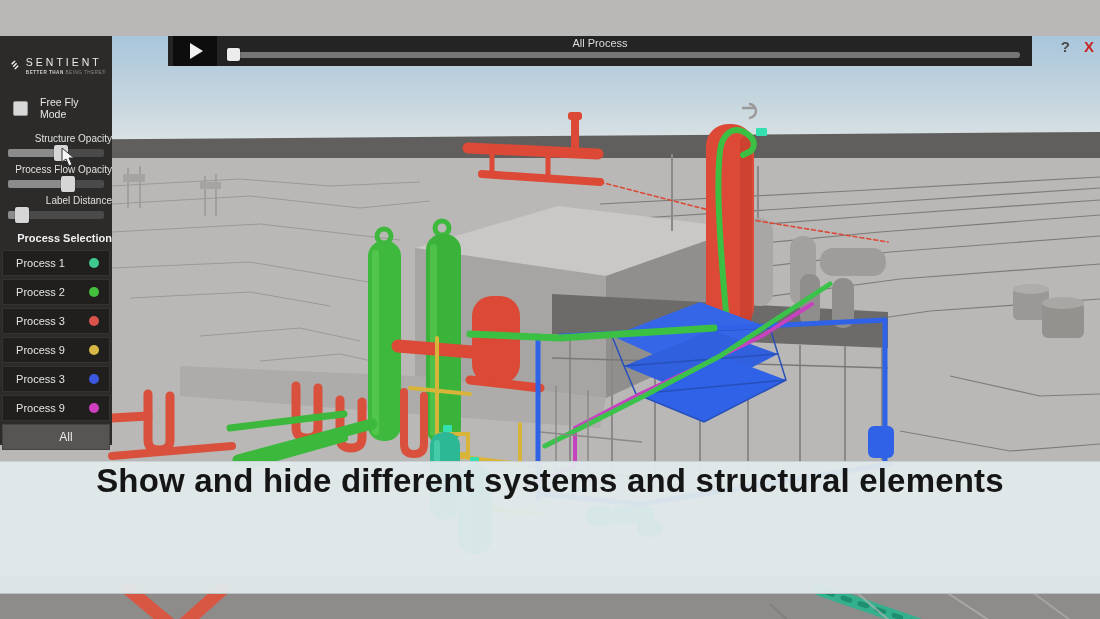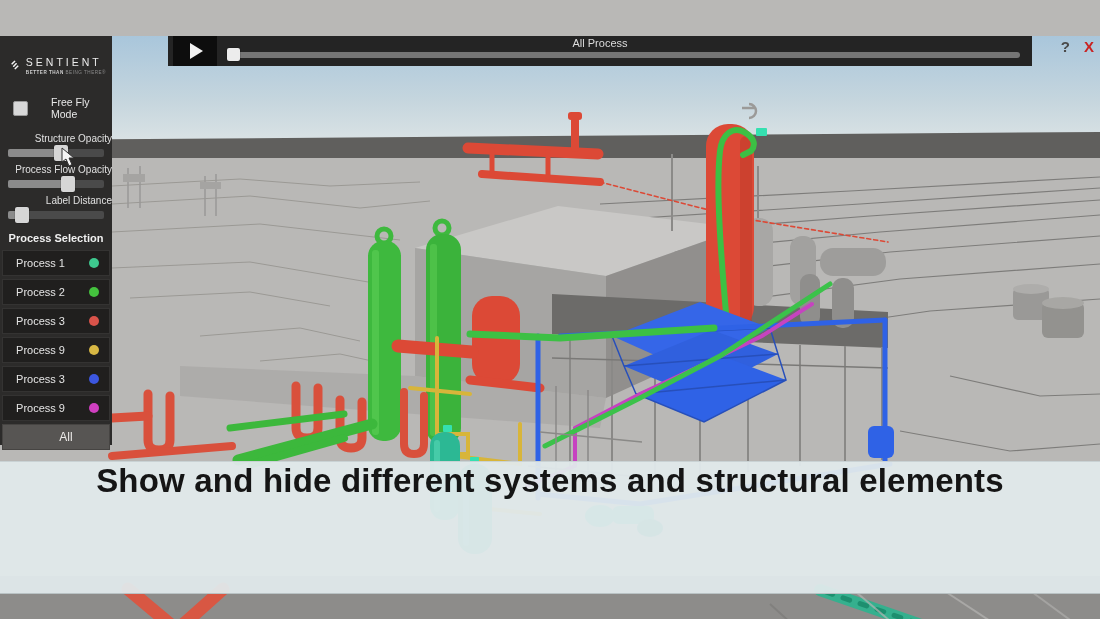--- a/index.html
+++ b/index.html
@@ -32,31 +32,31 @@
   .win-close{color:#c92222;cursor:pointer;}
 
   
   .sidebar{position:absolute;left:0;top:0;width:112px;height:409px;
            background:#2c2b2a;color:#e6e6e6;box-sizing:border-box;}
   .logo-row{display:flex;align-items:center;gap:6px;padding:16px 6px 10px 10px;}
   .logo-text .logo-title{font-size:10.5px;letter-spacing:3px;color:#ececec;}
   .logo-text .logo-tag{font-size:4.6px;letter-spacing:.5px;margin-top:2px;white-space:nowrap;}
   .logo-tag .tag-bold{color:#cfcfcf;font-weight:bold;}
   .logo-tag .tag-rest{color:#8b8b8b;}
-  .freefly-row{display:flex;align-items:center;gap:23px;padding:8px 6px 6px 13px;}
+  .freefly-row{display:flex;align-items:center;gap:12px;padding:8px 6px 6px 13px;}
   .checkbox{width:13px;height:13px;background:#d8d8d8;border:1px solid #9a9a9a;
             border-radius:2px;cursor:pointer;flex:0 0 auto;}
   .freefly-label{font-size:10.5px;color:#e8e8e8;}
   .slider-block{padding:7px 0 0 0;}
   .slider-label{text-align:right;font-size:10px;color:#e0e0e0;margin-bottom:5px;}
   .slider-track{position:relative;margin:0 8px;height:8px;background:#4a4a4a;border-radius:2px;}
   .slider-fill{position:absolute;left:0;top:0;bottom:0;background:#8b8b8b;border-radius:2px;}
   .slider-handle{position:absolute;top:-4px;width:14px;height:16px;background:#d6d6d6;
                  border-radius:2px;box-shadow:0 0 1px #000;cursor:pointer;}
-  .ps-header{font-size:11px;font-weight:bold;color:#f0f0f0;text-align:center;
+  .ps-header{font-size:11px;font-weight:bold;color:#f0f0f0;text-align:right;
              padding:13px 0 6px 0;}
   .proc-btn{position:relative;margin:0 2px 3px 2px;height:26px;background:#201f1e;
             border:1px solid #343332;box-sizing:border-box;cursor:pointer;
             display:flex;align-items:center;}
   .proc-label{position:absolute;right:44px;font-size:11px;color:#e4e4e4;}
   .proc-dot{position:absolute;right:10px;width:10px;height:10px;border-radius:50%;}
   .all-btn{margin:2px 2px 0 2px;height:26px;background:#575553;border:1px solid #464442;
            box-sizing:border-box;display:flex;align-items:center;justify-content:center;
            font-size:12px;color:#eceae8;cursor:pointer;padding-left:20px;}
 

